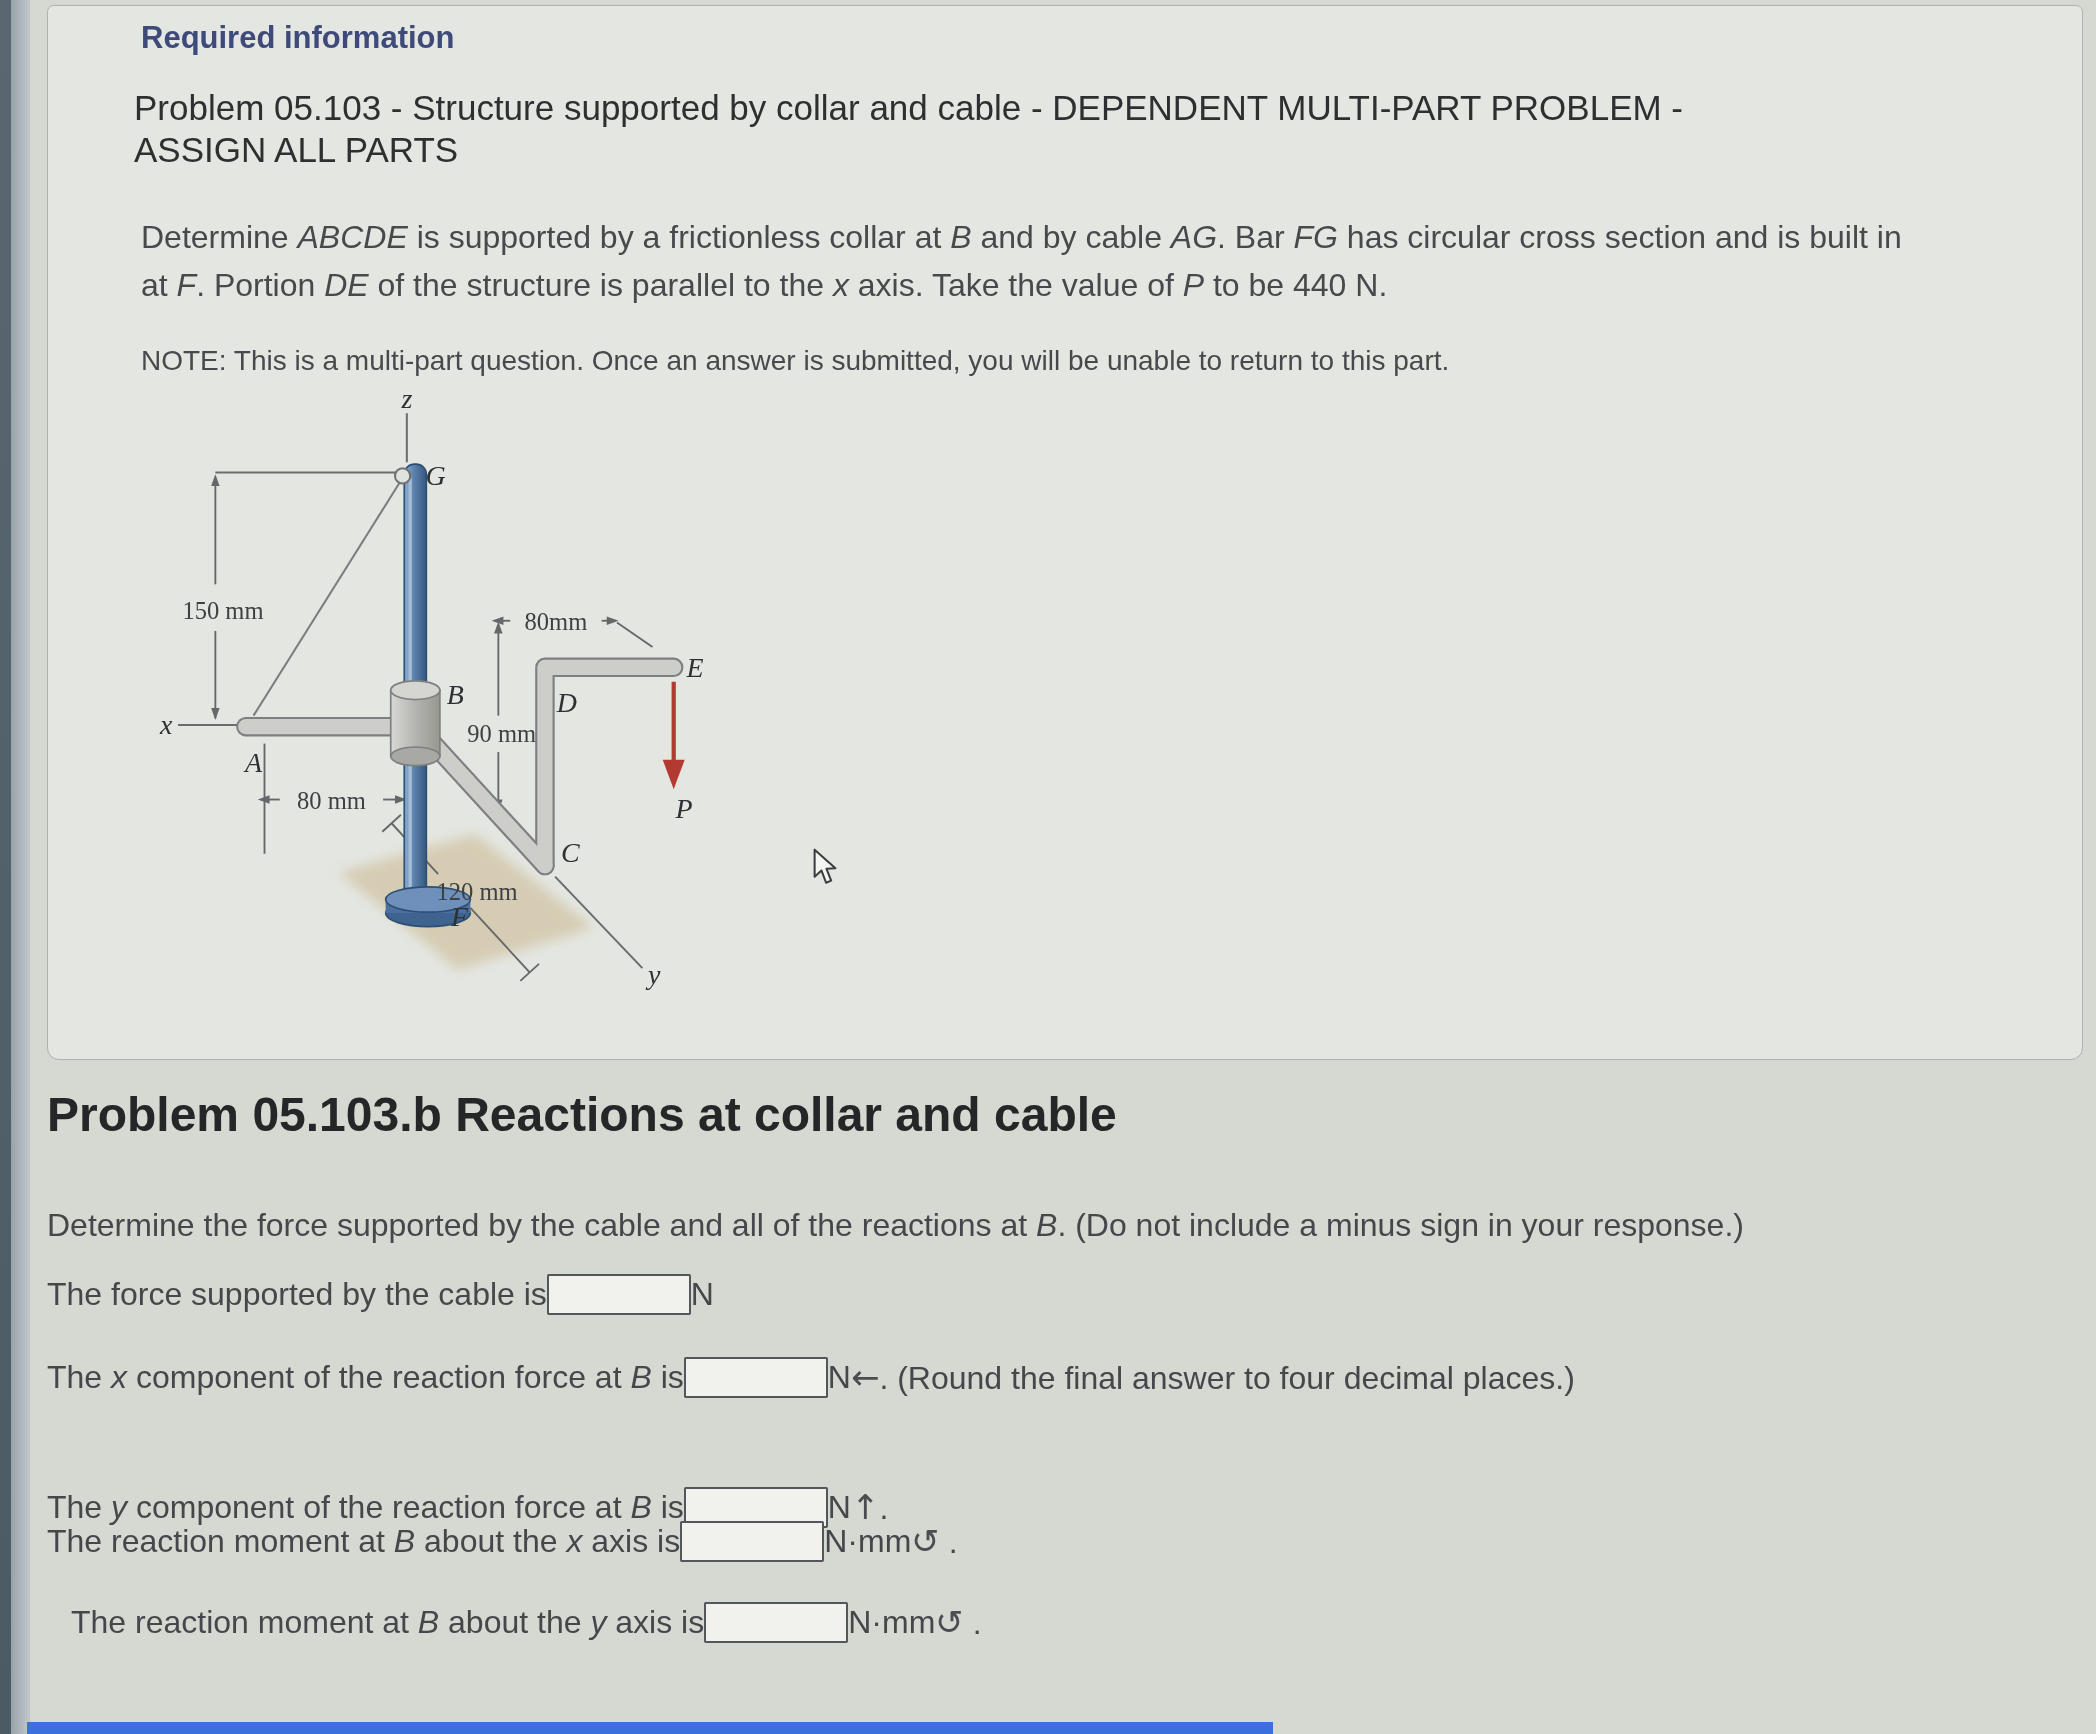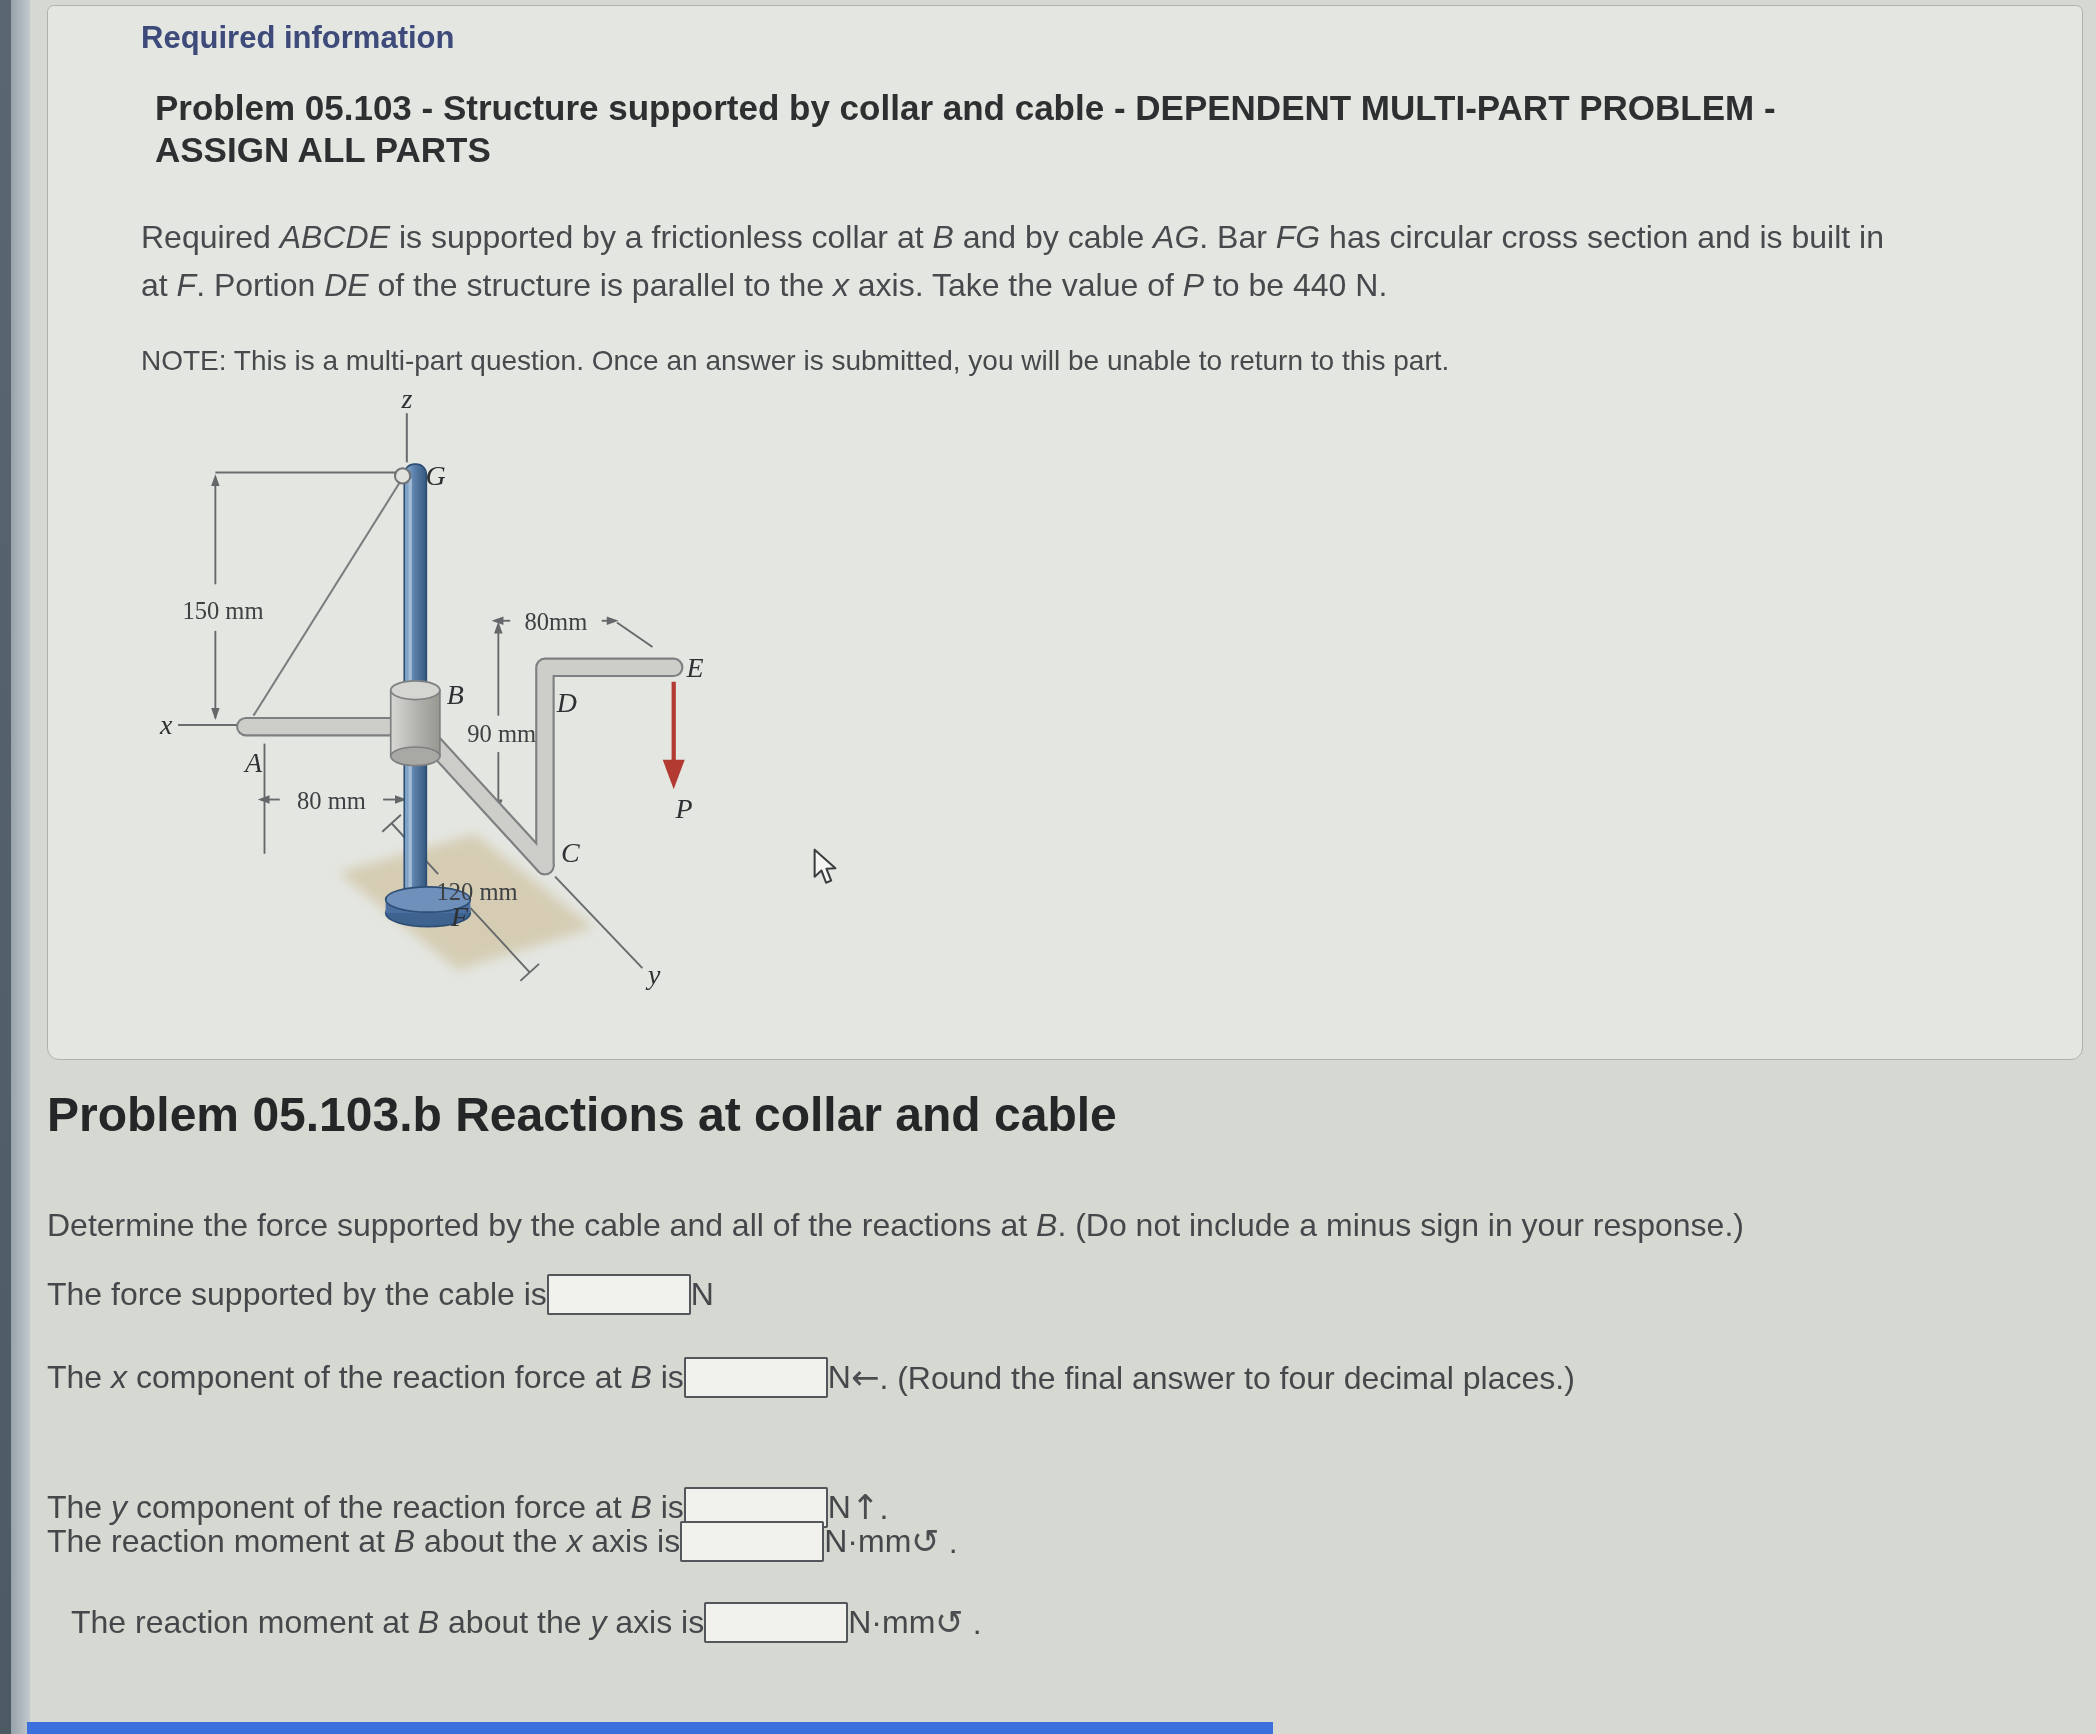--- a/index.html
+++ b/index.html
@@ -11,21 +11,21 @@
   }
   .bezel-dark{position:absolute;left:0;top:0;width:11px;height:1734px;background:linear-gradient(180deg,#5a6770,#4c5a64);}
   .bezel-light{position:absolute;left:11px;top:0;width:18.6px;height:1734px;background:linear-gradient(90deg,#97a2aa,#c2c9cd);}
   .card{
     position:absolute;left:47px;top:5.1px;width:2036px;height:1055px;
     background:#e4e6e1;border:1.7px solid #aeb2ac;
     border-radius:6.8px 6.8px 12px 12px;
     box-sizing:border-box;
   }
   .req-info{position:absolute;left:93px;top:13.6px;font-size:31px;font-weight:bold;color:#3d4a7a;}
-  .title{position:absolute;left:107px;top:81px;width:1915px;font-size:35px;font-weight:bold;color:#2d2f31;line-height:1.2;}
+  .title{position:absolute;left:86px;top:81px;width:1915px;font-size:35px;font-weight:normal;color:#2d2f31;line-height:1.2;}
   .title div{white-space:nowrap;}
   .para{position:absolute;left:93px;top:207px;width:1975px;font-size:32px;color:#474a4d;line-height:1.5;}
   .para div{white-space:nowrap;}
   .note{position:absolute;left:93px;top:339px;font-size:28px;color:#474a4d;}
   .it{font-style:italic;}
   .section-heading{position:absolute;left:47px;top:1087px;font-size:48px;font-weight:bold;color:#242628;}
   .question{position:absolute;left:47px;top:1207px;font-size:32px;color:#45484b;}
   .row{position:absolute;left:47px;height:46px;display:flex;align-items:center;font-size:32px;color:#45484b;justify-content:flex-end;}
   .row .lbl{white-space:pre;}
   .ansbox{
@@ -47,21 +47,21 @@
 <div class="bezel-dark"></div>
 <div class="bezel-light"></div>
 
 <div class="card">
   <div class="req-info">Required information</div>
   <div class="title">
     <div>Problem 05.103 - Structure supported by collar and cable - DEPENDENT MULTI-PART PROBLEM -</div>
     <div>ASSIGN ALL PARTS</div>
   </div>
   <div class="para">
-    <div><span>Required </span><span class="it">ABCDE</span><span> is supported by a frictionless collar at </span><span class="it">B</span><span> and by cable </span><span class="it">AG</span><span>. Bar </span><span class="it">FG</span><span> has circular cross section and is built in</span></div>
+    <div><span>Determine </span><span class="it">ABCDE</span><span> is supported by a frictionless collar at </span><span class="it">B</span><span> and by cable </span><span class="it">AG</span><span>. Bar </span><span class="it">FG</span><span> has circular cross section and is built in</span></div>
     <div><span>at </span><span class="it">F</span><span>. Portion </span><span class="it">DE</span><span> of the structure is parallel to the </span><span class="it">x</span><span> axis. Take the value of </span><span class="it">P</span><span> to be 440 N.</span></div>
   </div>
   <div class="note">NOTE: This is a multi-part question. Once an answer is submitted, you will be unable to return to this part.</div>
 </div>
 
 <svg style="position:absolute;left:127px;top:381px;" width="763" height="610" viewBox="0 0 900 720">
   <defs>
     <linearGradient id="barGrad" x1="0" y1="0" x2="1" y2="0">
       <stop offset="0" stop-color="#8fb0d1"></stop>
       <stop offset="0.45" stop-color="#5a80ab"></stop>

